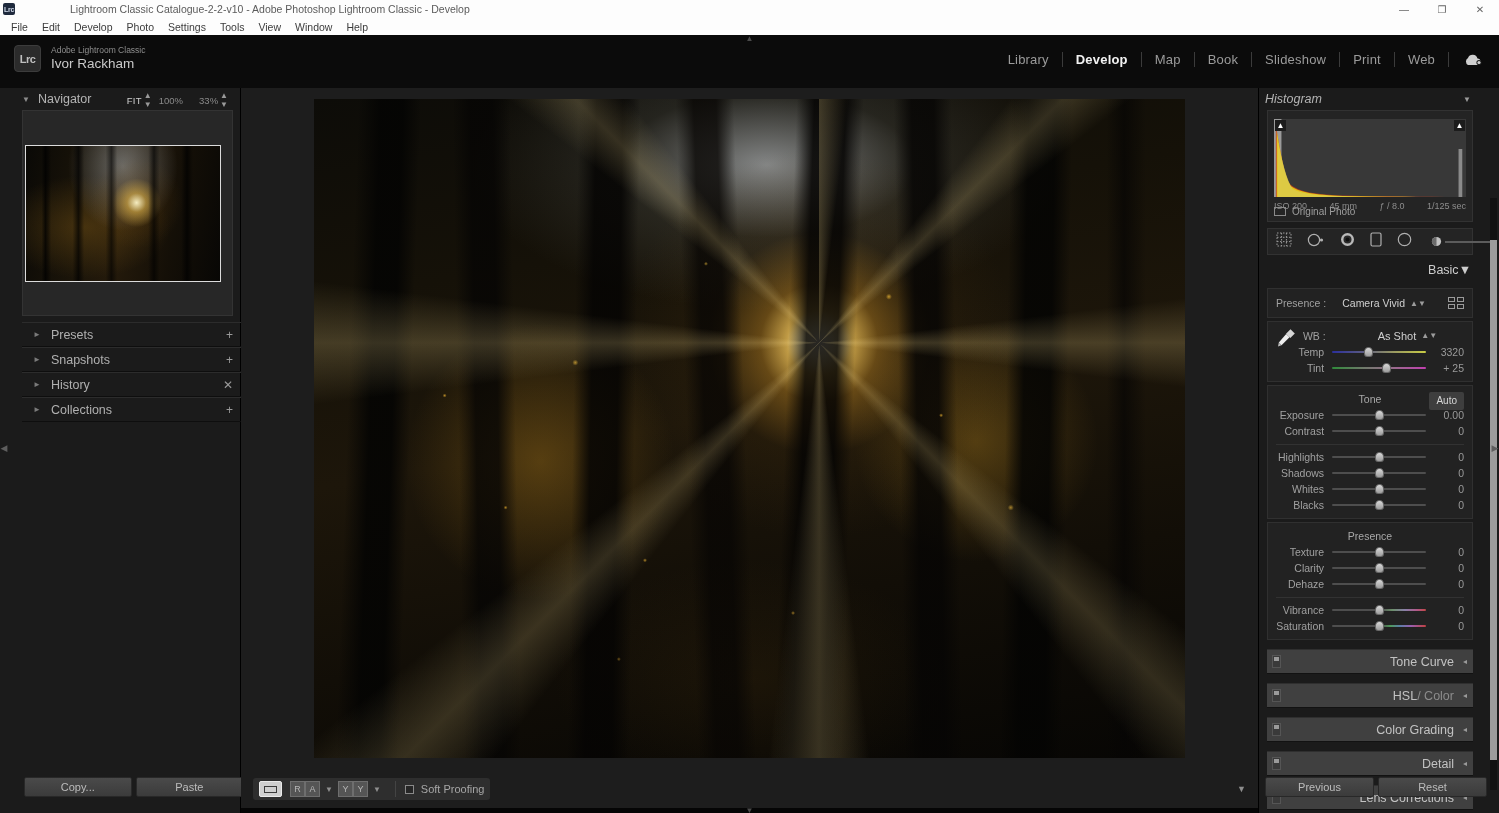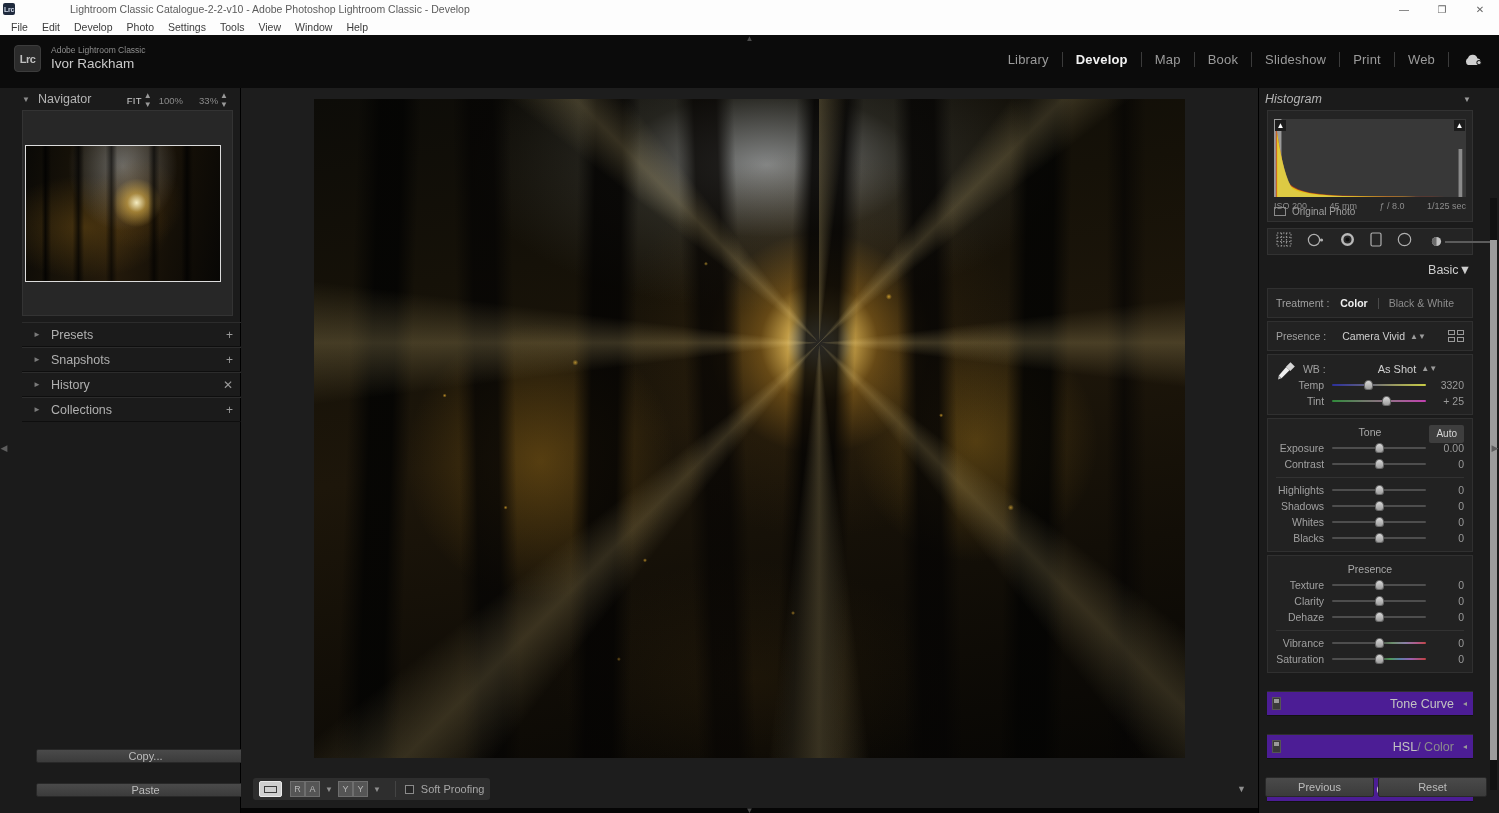--- a/index.html
+++ b/index.html
@@ -115,22 +115,22 @@
     position: relative; padding-left: 11px;
   }
   .lp-row .tri { margin-right: 10px; }
   .lp-action {
     position: absolute; right: 8px; color: #9a9a9a; font-size: 12px; line-height: 12px;
   }
   .lp-spacer { height: 6px; }
 
   
   .lp-bottom {
-    position: absolute; left: 36px; bottom: 16px; width: 219px;
-    display: flex; gap: 20px; flex-direction: column;
+    position: absolute; left: 24px; bottom: 16px; width: 219px;
+    display: flex; gap: 4px;
   }
   .btn {
     flex: 1; height: 20px; border-radius: 2px;
     background: linear-gradient(#4a4a4a, #3b3b3b);
     border: 1px solid #282828; color: #bcbcbc; font-size: 11px;
     display: flex; align-items: center; justify-content: center;
   }
 
   
   .center {
@@ -311,21 +311,21 @@
     text-align: center; color: #a8a8a8; font-size: 10.5px; height: 16px;
     line-height: 16px; position: relative;
   }
   .auto-btn {
     position: absolute; right: 0; top: 1px; background: #3e3e3e; color: #d6d6d6;
     font-size: 10px; padding: 1px 7px; border-radius: 2px;
   }
   .hr { height: 1px; background: #323232; margin: 5px 0 4px 0; }
 
   .collapsed {
-    margin: 18px 2px 0 2px; height: 25px; background: #4c1d95;
+    margin: 9px 2px 0 2px; height: 25px; background: #404040;
     border-top: 1px solid #2f2f2f; border-bottom: 1px solid #121212;
     display: flex; align-items: center; justify-content: flex-end;
     padding-right: 6px; color: #c2c2c2; font-size: 12.5px; position: relative;
   }
   .sw {
     position: absolute; left: 5px; width: 9px; height: 13px; background: #3a3a3a;
     border: 1px solid #555;
   }
   .sw::after {
     content:""; position:absolute; left:1px; top:1px; width:5px; height:4px; background:#9a9a9a;
@@ -565,30 +565,20 @@
             </svg>
           <span class="ts-amt-track"></span>
         </span>
       </div>
 
       <div class="panel-title-row">
         <span>Basic</span>
         <span class="tri-d">▼</span>
       </div>
 
-      <div class="sec">
-        <div class="row-tr">
-          <span class="lbl">Treatment :</span>
-          <span class="treat-opts">
-            <span class="treat-opt sel">Color</span>
-            <span class="vbar"></span>
-            <span class="treat-opt">Black &amp; White</span>
-          </span>
-        </div>
-      </div>
 
       <div class="sec">
         <div class="row-tr">
           <span class="lbl">Presence :</span>
           <span class="prof-val">Camera Vivid</span>
           <span class="st2">▲▼</span>
           <span class="grid-ico">
               <i></i>
               <i></i>
               <i></i>

